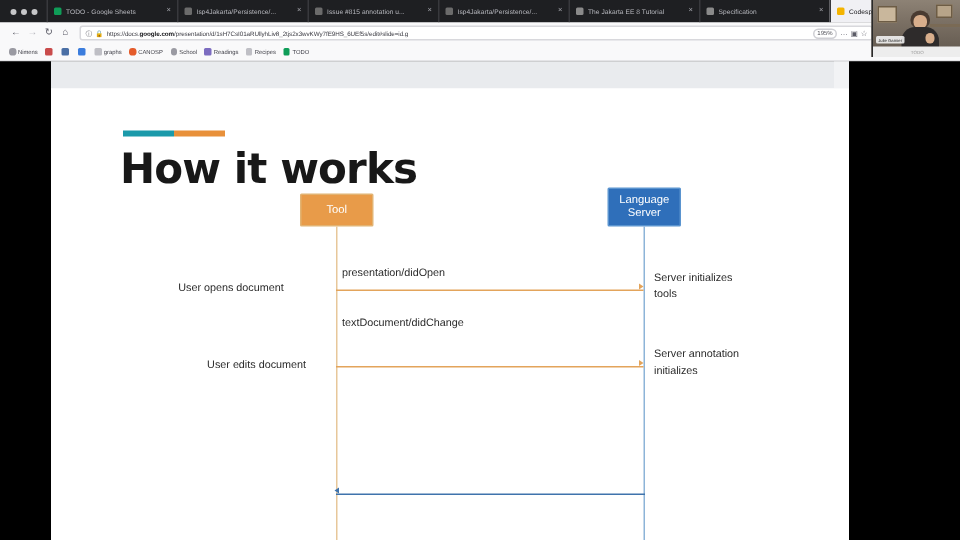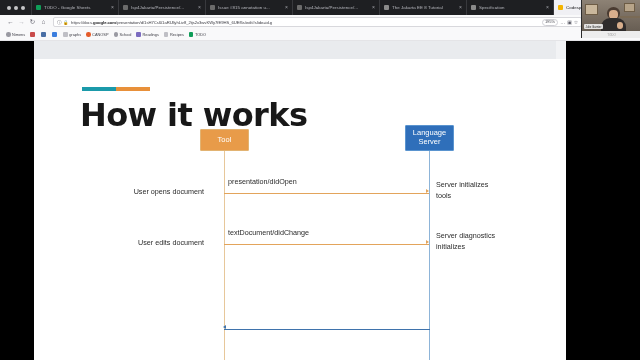--- a/index.html
+++ b/index.html
@@ -108,21 +108,21 @@
     position:absolute; left:0; top:18px; width:532px; height:301px;
     background:#fff; overflow:hidden;
   }
 
   
   .accentbar { position:absolute; left:48px; top:28px; width:68px; height:4px; display:flex; }
   .accentbar .a1 { flex:1; background:#1b9aaa; }
   .accentbar .a2 { flex:1; background:#e8903a; }
   .slide-title {
     position:absolute; left:46px; top:37px;
-    font-size:32px; font-weight:700; color:#181818; letter-spacing:-0.6px;
+    font-size:28px; font-weight:700; color:#181818; letter-spacing:-0.6px;
     font-family:"DejaVu Sans", sans-serif;
   }
 
   
   .diagram { position:absolute; left:0; top:0; width:532px; height:301px; }
 
   .nodebox {
     position:absolute; display:flex; align-items:center; justify-content:center;
     text-align:center; color:#fff; font-size:7.5px; line-height:1.15;
     border-radius:1px;
@@ -353,35 +353,35 @@
             <span>Server</span>
           </span>
         </div>
         <div class="nodebox node-tool">
           <span>Tool</span>
         </div>
 
         <div class="lifeline ll-tool"></div>
         <div class="lifeline ll-server"></div>
 
-        <div class="dtext right-al" style="left:70px; top:127px; width:100px;">User opens document</div>
+        <div class="dtext right-al" style="left:70px; top:127px; width:100px;text-align:center;">User opens document</div>
         <div class="dtext" style="left:194px; top:117px;">presentation/didOpen</div>
         <div class="msg-line orange" style="left:190px; top:134px; width:205px;"></div>
         <div class="arrowhead right" style="left:392px; top:130px;"></div>
         <div class="dtext right-al" style="left:70px; top:178px; width:100px;">User edits document</div>
 
         <div class="dtext" style="left:402px; top:120px; width:110px;">
           <span>Server initializes</span><br>
           <span>tools</span>
         </div>
-        <div class="dtext" style="left:194px; top:168px;">textDocument/didChange</div>
+        <div class="dtext" style="left:194px; top:150px;">textDocument/didChange</div>
         <div class="msg-line orange" style="left:190px; top:185px; width:205px;"></div>
         <div class="arrowhead right" style="left:392px; top:181px;"></div>
         <div class="dtext" style="left:402px; top:171px; width:110px;">
-          <span>Server diagnostics</span><br>
+          <span>Server annotation</span><br>
           <span>initializes</span>
         </div>
 
         <div class="msg-line blue" style="left:190px; top:270px; width:206px;"></div>
         <div class="arrowhead left" style="left:189px; top:266px;"></div>
 
       </div>
     </div>
   </div>
 

